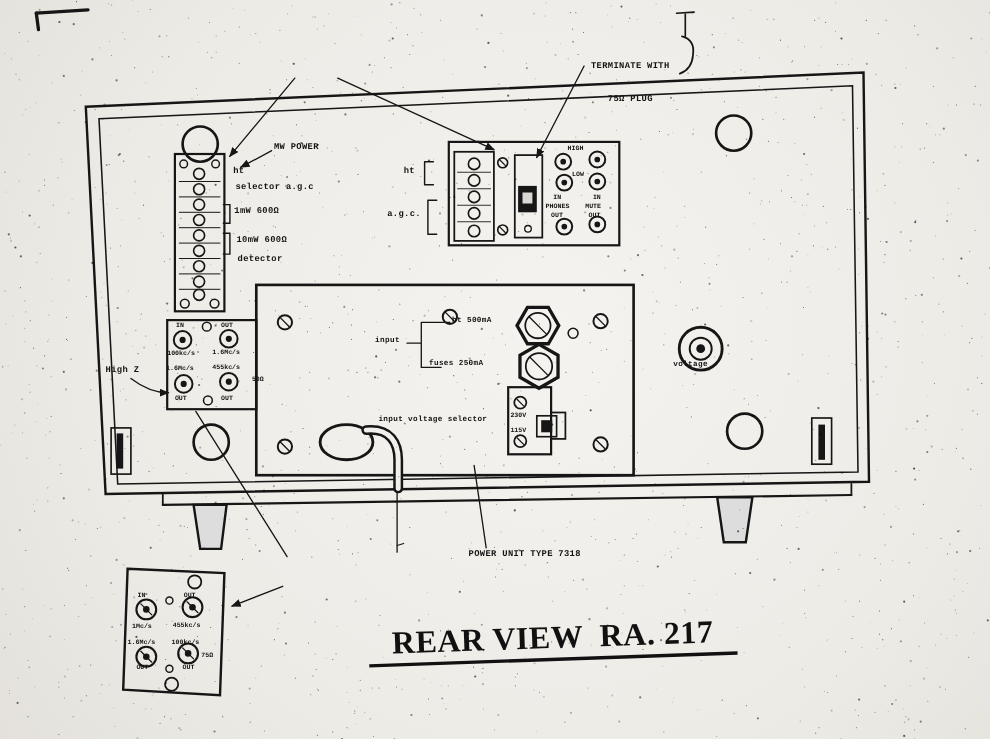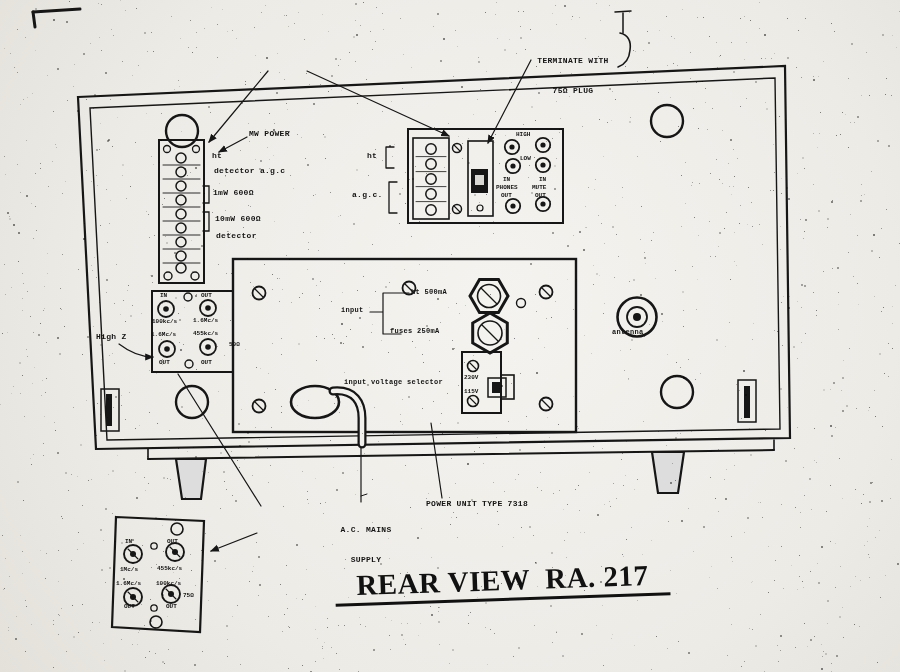--- a/index.html
+++ b/index.html
@@ -235,21 +235,21 @@
 
 
 <div class="lbl ctr" style="left:523px;top:36px;width:100px">
   <div>TERMINATE WITH</div>
   <div>75Ω PLUG</div>
 </div>
 
 <div class="lbl" style="left:249px;top:129px">MW POWER</div>
 
 <div class="lbl" style="left:212px;top:151px">ht</div>
-<div class="lbl" style="left:214px;top:166px">detector a.g.c</div>
+<div class="lbl" style="left:214px;top:166px">selector a.g.c</div>
 <div class="lbl" style="left:213px;top:188px">1mW 600Ω</div>
 <div class="lbl" style="left:215px;top:214px">10mW 600Ω</div>
 <div class="lbl" style="left:216px;top:231px">detector</div>
 
 <div class="lbl" style="left:367px;top:151px">ht</div>
 <div class="lbl" style="left:352px;top:190px">a.g.c.</div>
 
 <div class="lbl s6" style="left:516px;top:131px">HIGH</div>
 <div class="lbl s6" style="left:520px;top:155px">LOW</div>
 <div class="lbl s6" style="left:503px;top:176px">IN</div>
@@ -271,26 +271,22 @@
 <div class="lbl s6" style="left:159px;top:359px">OUT</div>
 <div class="lbl s6" style="left:201px;top:359px">OUT</div>
 
 <div class="lbl s7" style="left:341px;top:306px">input</div>
 <div class="lbl s7" style="left:411px;top:288px">ht 500mA</div>
 <div class="lbl s7" style="left:390px;top:327px">fuses 250mA</div>
 <div class="lbl s7" style="left:344px;top:378px">input voltage selector</div>
 <div class="lbl s6" style="left:464px;top:374px">230V</div>
 <div class="lbl s6" style="left:464px;top:388px">115V</div>
 
-<div class="lbl s7" style="left:612px;top:328px">antenna</div>
-
-<div class="lbl ctr" style="left:330px;top:505px;width:72px">
-  <div>A.C. MAINS</div>
-  <div>SUPPLY</div>
-</div>
+<div class="lbl s7" style="left:612px;top:328px">voltage</div>
+
 
 <div class="lbl" style="left:426px;top:499px">POWER UNIT TYPE 7318</div>
 
 
 <div class="lbl s6" style="left:125px;top:538px">IN</div>
 <div class="lbl s6" style="left:167px;top:538px">OUT</div>
 <div class="lbl s6" style="left:120px;top:566px">1Mc/s</div>
 <div class="lbl s6" style="left:157px;top:565px">455kc/s</div>
 <div class="lbl s6" style="left:116px;top:580px">1.6Mc/s</div>
 <div class="lbl s6" style="left:156px;top:580px">100kc/s</div>

